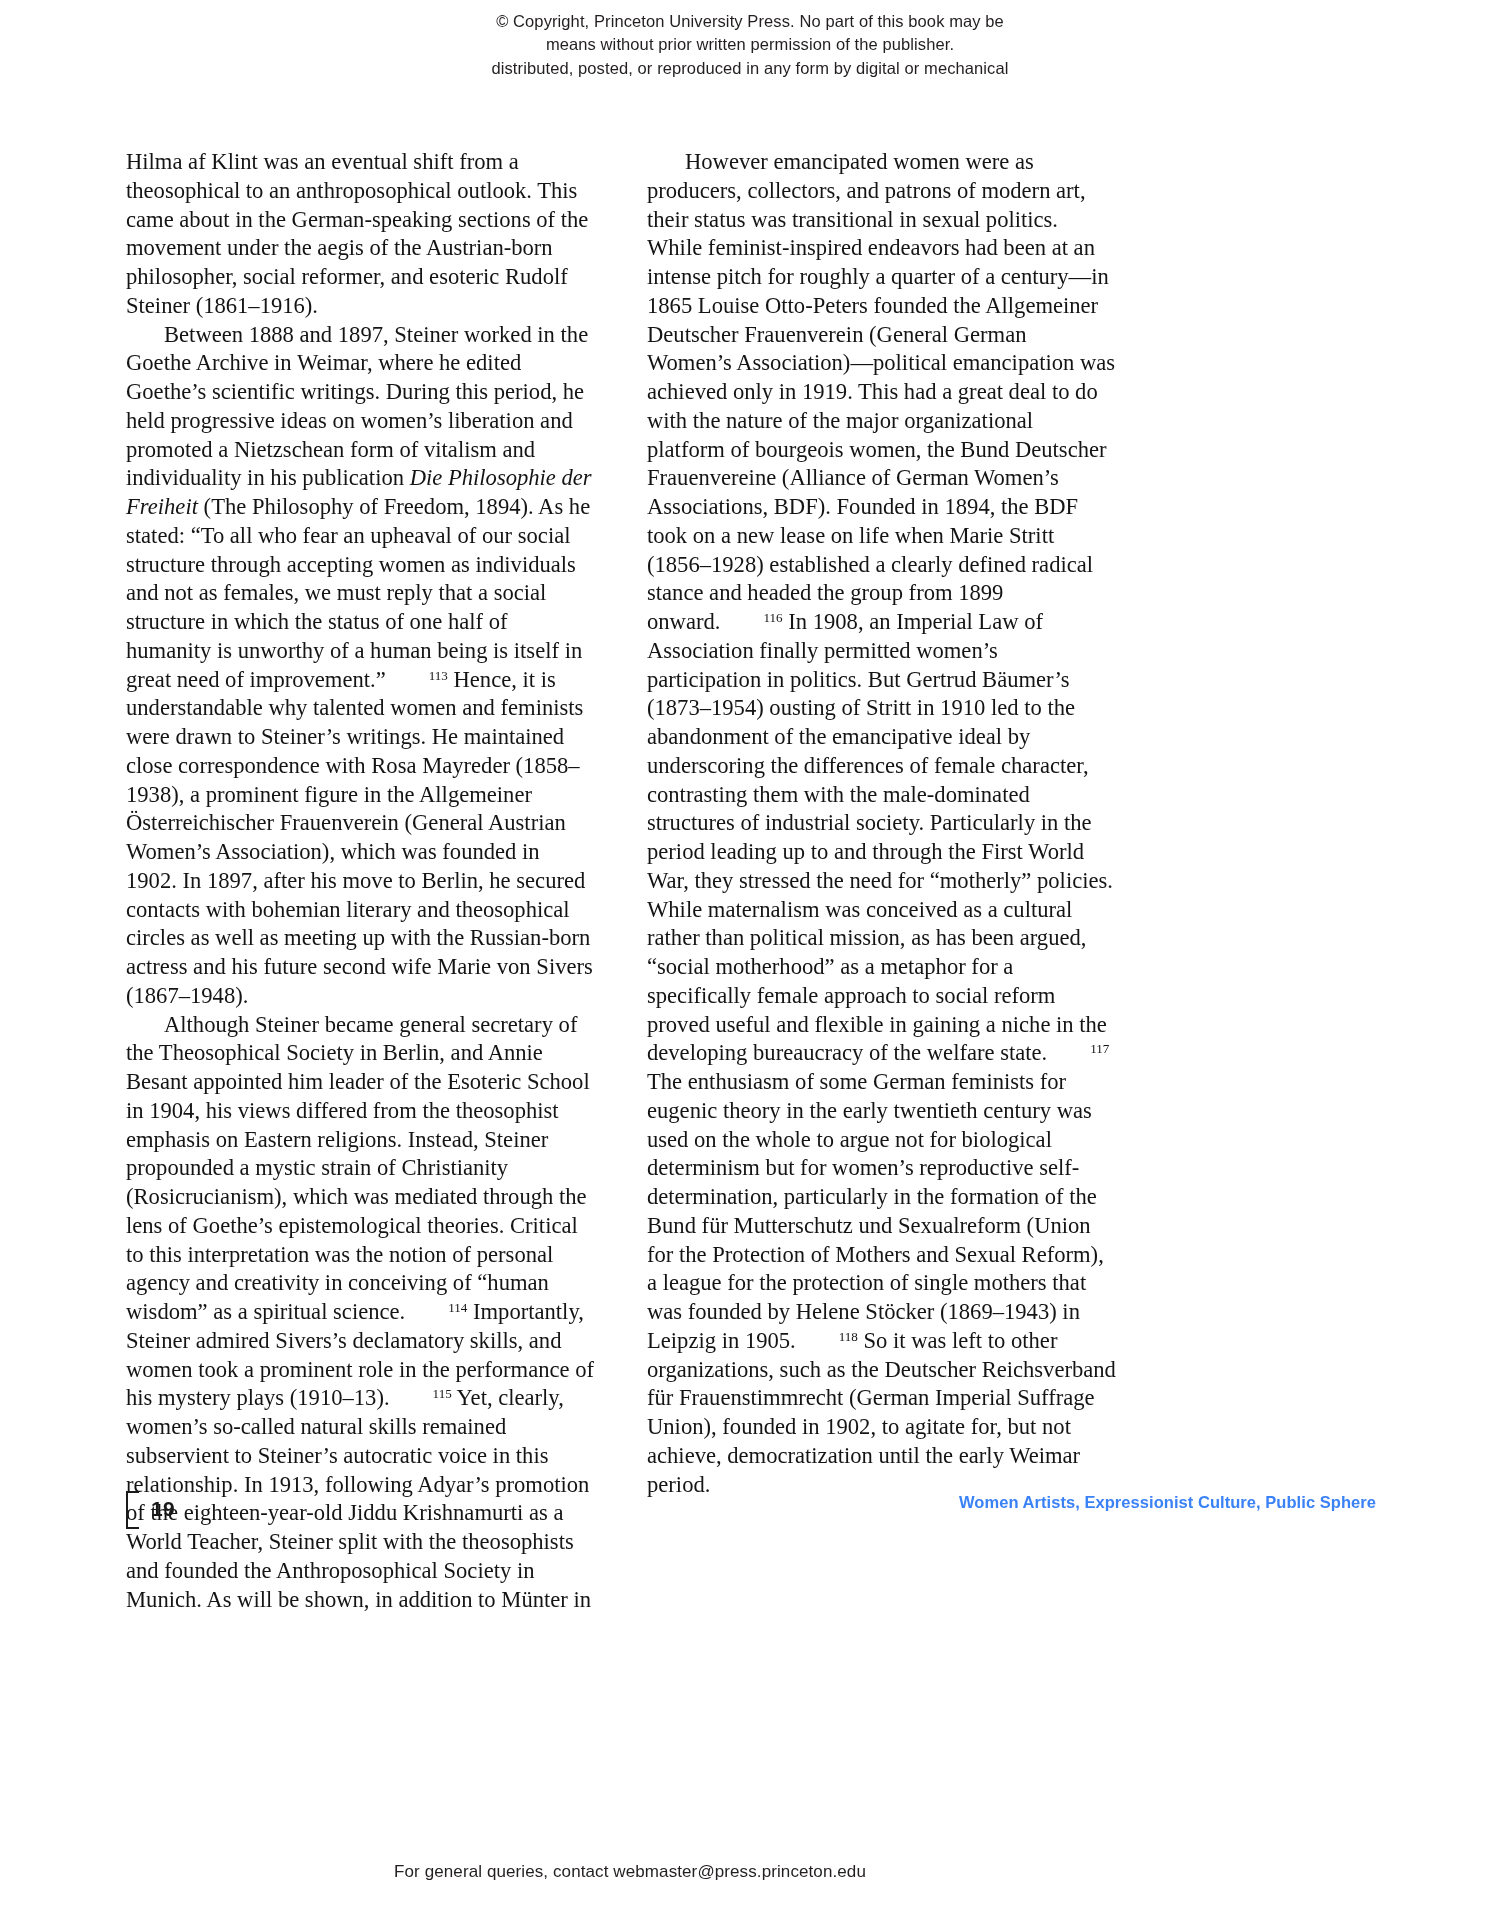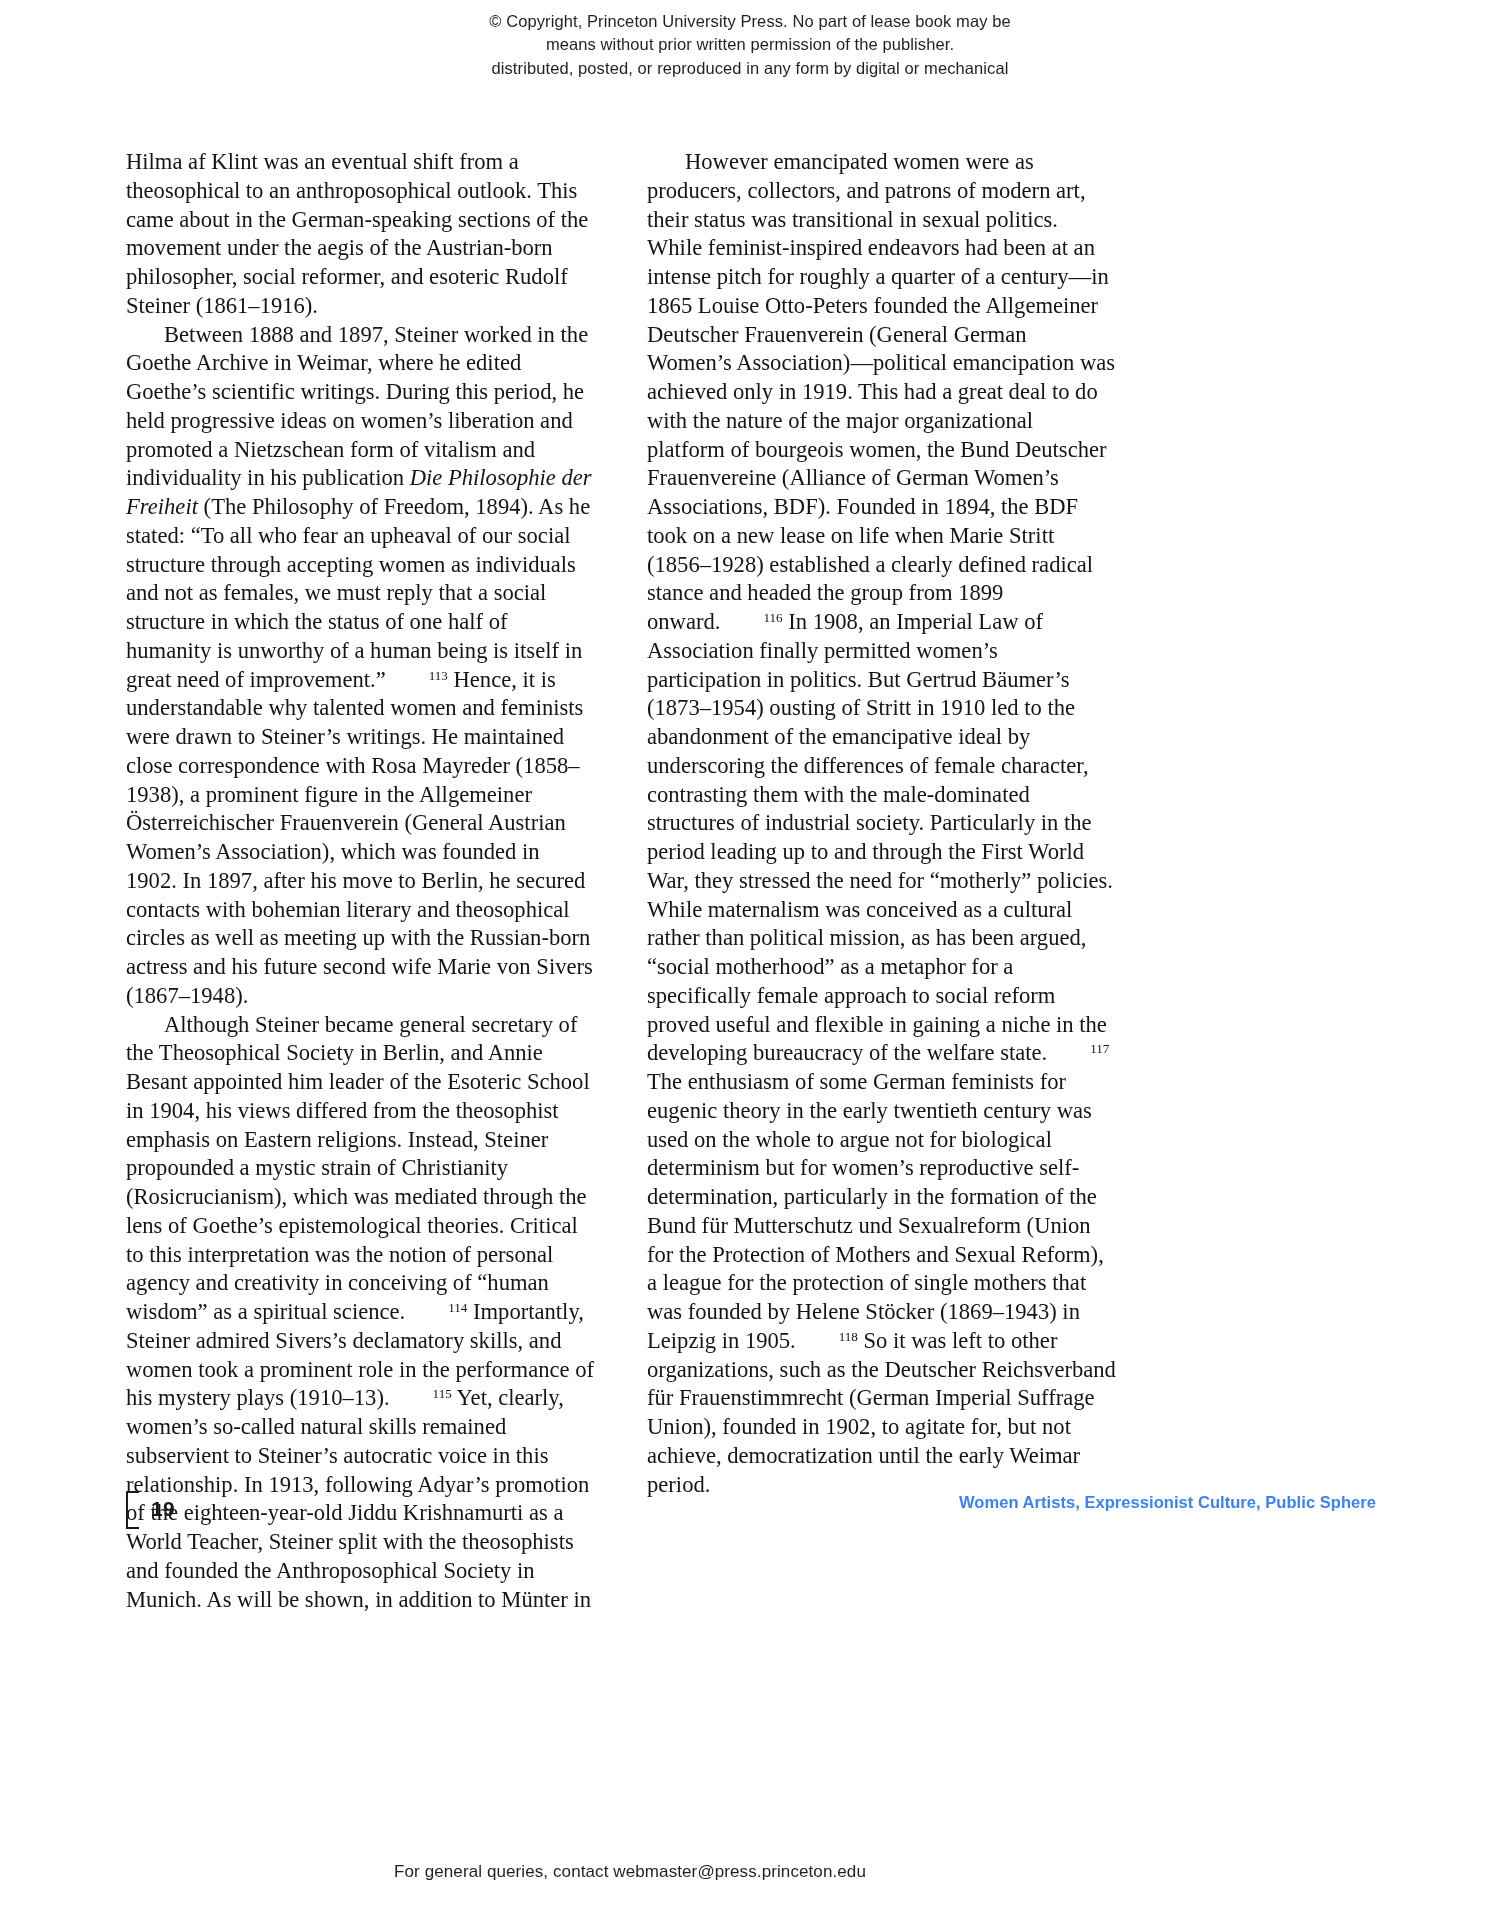--- a/index.html
+++ b/index.html
@@ -118,21 +118,21 @@
     font-family: "Liberation Sans", "DejaVu Sans", sans-serif;
     font-size: 17px;
     color: #231f20;
     letter-spacing: 0.1px;
   }
 </style>
 </head>
 <body>
 
 <div class="copyright-block">
-  <span class="cl">© Copyright, Princeton University Press. No part of lease book may be</span>
+  <span class="cl">© Copyright, Princeton University Press. No part of this book may be</span>
   <span class="cl">means without prior written permission of the publisher.</span>
   <span class="cl">distributed, posted, or reproduced in any form by digital or mechanical</span>
 </div>
 
 <div class="page-body">
 
   <div class="text-column">
 
     <p class="para"><span>Hilma af Klint was an eventual shift from a theosophical to an anthroposophical outlook. This came about in the German-speaking sections of the movement under the aegis of the Austrian-born philosopher, social reformer, and esoteric Rudolf Steiner (1861–1916).</span></p>
 

